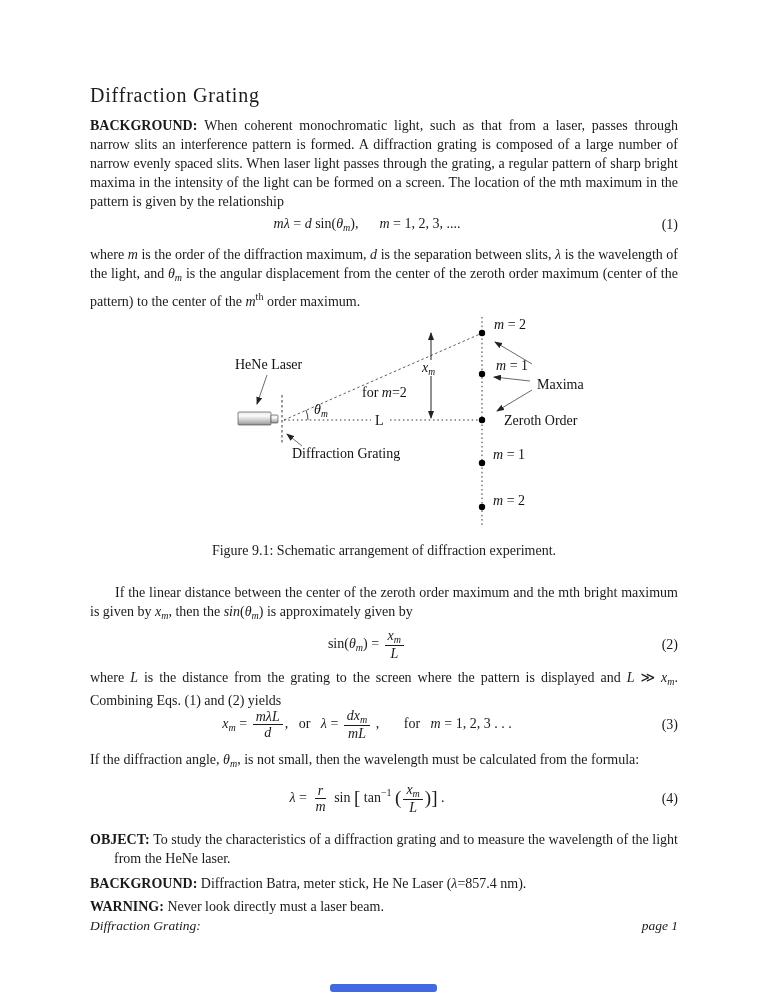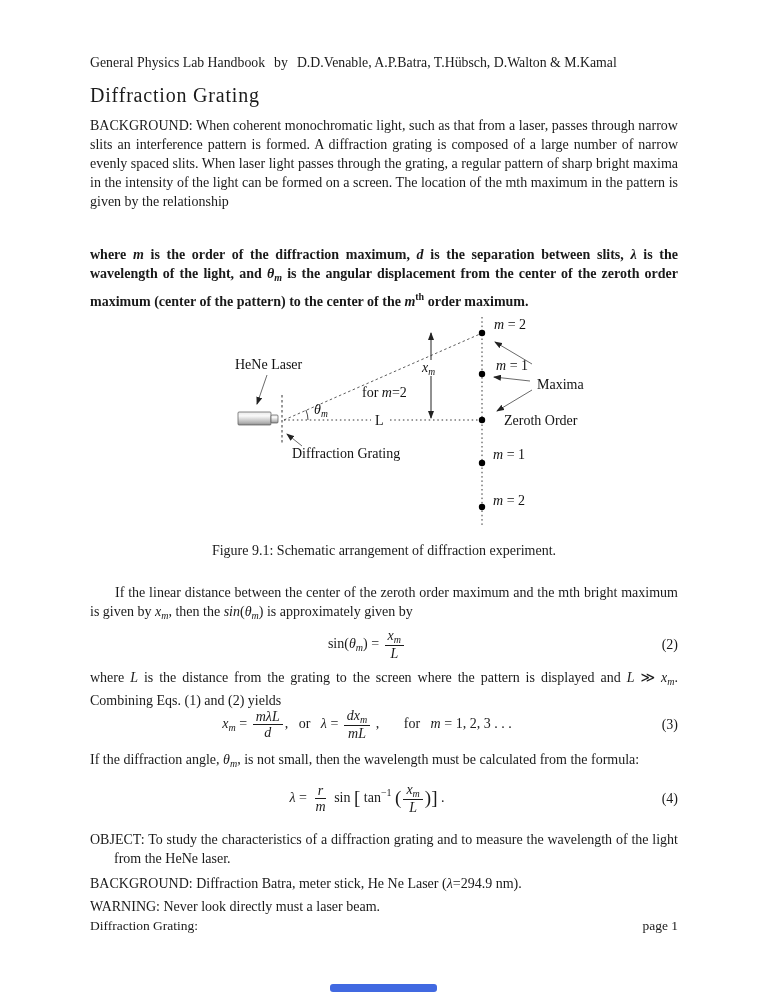--- a/index.html
+++ b/index.html
@@ -6,65 +6,64 @@
   .page{
     position:relative;width:768px;height:994px;background:#ffffff;overflow:hidden;
     font-family:"Liberation Serif","DejaVu Serif",serif;color:#1a1a1a;
   }
   .blk{position:absolute;left:90px;width:588px;}
   .hdr{top:55px;font-size:13.8px;display:flex;}
   .hdr .by{margin:0 9px;}
   .title{top:84px;font-size:20px;letter-spacing:0.8px;}
   .para{font-size:14px;line-height:19px;text-align:justify;}
   .p-bg{top:116px;}
-  .p-where1{top:245px;font-weight:bold;}
+  .p-where1{top:245px;}
   .p-iflinear{top:583px;text-indent:25px;}
   .p-whereL{top:668px;}
   .p-ifangle{top:750px;}
   .p-object{top:830px;padding-left:24px;text-indent:-24px;box-sizing:border-box;}
   .p-apparatus{top:874px;}
   .p-warning{top:897px;}
   .eqrow{display:flex;align-items:center;font-size:14px;}
   .eq1{top:216px;}
   .eq2{top:628px;}
   .eq3{top:708px;}
   .eq4{top:782px;}
   .eq-body{flex:1;text-align:center;white-space:pre;}
   .eq-tag{width:34px;text-align:right;}
   .r-i{font-style:italic;}
-  .r-b{font-weight:normal;}
+  .r-b{font-weight:bold;}
   .r-sub{font-size:10px;font-style:italic;vertical-align:-3px;}
   .r-sup{font-size:10px;vertical-align:6px;}
   .r-big{font-size:19px;vertical-align:-2px;}
   .frac{display:inline-flex;flex-direction:column;align-items:center;vertical-align:middle;margin:0 2px;line-height:1.12;}
   .frac .num{padding:0 3px;border-bottom:1px solid #1a1a1a;}
   .frac .den{padding:0 3px;}
   .figwrap{top:315px;height:215px;}
   .caption{top:543px;font-size:14px;text-align:center;}
-  .footer{top:918px;font-size:13.5px;display:flex;justify-content:space-between;}
+  .footer{top:918px;font-size:13.5px;display:flex;justify-content:space-between;font-style:italic;}
   .scrollthumb{position:absolute;left:330px;top:984px;width:107px;height:8px;border-radius:3px;}
   svg text{font-family:"Liberation Serif","DejaVu Serif",serif;font-size:14px;fill:#111;}
   svg .it{font-style:italic;}
   svg .smsub{font-size:9.5px;font-style:italic;}
 </style>
 </head>
 <body>
 
 <div class="page">
 
-  <div class="blk hdr">
-    <span>General Physics Lab Handbook</span>
-    <span class="by">by</span>
-    <span>D.D.Venable, A.P.Batra, T.Hübsch, D.Walton &amp; M.Kamal</span>
-  </div>
 
   <div class="blk title">Diffraction Grating</div>
 
   <div class="blk para p-bg"><span class="r-b">BACKGROUND: </span><span class="r-t">When coherent monochromatic light, such as that from a laser, passes through narrow slits an interference pattern is formed. A diffraction grating is composed of a large number of narrow evenly spaced slits. When laser light passes through the grating, a regular pattern of sharp bright maxima in the intensity of the light can be formed on a screen. The location of the mth maximum in the pattern is given by the relationship</span></div>
 
+  <div class="blk eqrow eq1">
+    <span class="eq-body"><span class="r-i">mλ</span><span class="r-t"> = </span><span class="r-i">d</span><span class="r-t"> sin(</span><span class="r-i">θ</span><span class="r-sub">m</span><span class="r-t">),  </span><span class="r-i">m</span><span class="r-t"> = 1, 2, 3, ....</span></span>
+    <span class="eq-tag">(1)</span>
+  </div>
 
   <div class="blk para p-where1"><span class="r-t">where </span><span class="r-i">m</span><span class="r-t"> is the order of the diffraction maximum, </span><span class="r-i">d</span><span class="r-t"> is the separation between slits, </span><span class="r-i">λ</span><span class="r-t"> is the wavelength of the light, and </span><span class="r-i">θ</span><span class="r-sub">m</span><span class="r-t"> is the angular displacement from the center of the zeroth order maximum (center of the pattern) to the center of the </span><span class="r-i">m</span><span class="r-sup">th</span><span class="r-t"> order maximum.</span></div>
 
   <div class="blk figwrap">
     <svg width="588" height="215" viewBox="0 0 588 215">
       <defs>
         <marker id="arrw" markerWidth="8" markerHeight="6" refX="7" refY="3" orient="auto" markerUnits="userSpaceOnUse">
           <path d="M0,0 L8,3 L0,6 Z" fill="#222"></path>
         </marker>
         <linearGradient id="laserGrad" x1="0" y1="0" x2="0" y2="1">
@@ -138,21 +137,21 @@
   </div>
 
   <div class="blk para p-ifangle"><span class="r-t">If the diffraction angle, </span><span class="r-i">θ</span><span class="r-sub">m</span><span class="r-t">, is not small, then the wavelength must be calculated from the formula:</span></div>
 
   <div class="blk eqrow eq4">
     <span class="eq-body"><span class="r-i">λ</span><span class="r-t"> = </span><span class="frac"><span class="num"><span class="r-i">r</span></span><span class="den"><span class="r-i">m</span></span></span><span class="r-t"> sin </span><span class="r-big">[</span><span class="r-t"> tan</span><span class="r-sup">−1</span><span class="r-t"> </span><span class="r-big">(</span><span class="frac"><span class="num"><span class="r-i">x</span><span class="r-sub">m</span></span><span class="den"><span class="r-i">L</span></span></span><span class="r-big">)</span><span class="r-big">]</span><span class="r-t"> .</span></span>
     <span class="eq-tag">(4)</span>
   </div>
 
   <div class="blk para p-object"><span class="r-b">OBJECT: </span><span class="r-t">To study the characteristics of a diffraction grating and to measure the wavelength of the light from the HeNe laser.</span></div>
-  <div class="blk para p-apparatus"><span class="r-b">BACKGROUND: </span><span class="r-t">Diffraction Batra, meter stick, He Ne Laser (</span><span class="r-i">λ</span><span class="r-t">=294.9 nm).</span></div>
+  <div class="blk para p-apparatus"><span class="r-b">BACKGROUND: </span><span class="r-t">Diffraction Batra, meter stick, He Ne Laser (</span><span class="r-i">λ</span><span class="r-t">=857.4 nm).</span></div>
   <div class="blk para p-warning"><span class="r-b">WARNING: </span><span class="r-t">Never look directly must a laser beam.</span></div>
 
   <div class="blk footer">
     <span>Diffraction Grating:</span>
     <span>page 1</span>
   </div>
 
   <div class="scrollthumb" style="background: rgb(65, 105, 225);"></div>
 </div>
 

